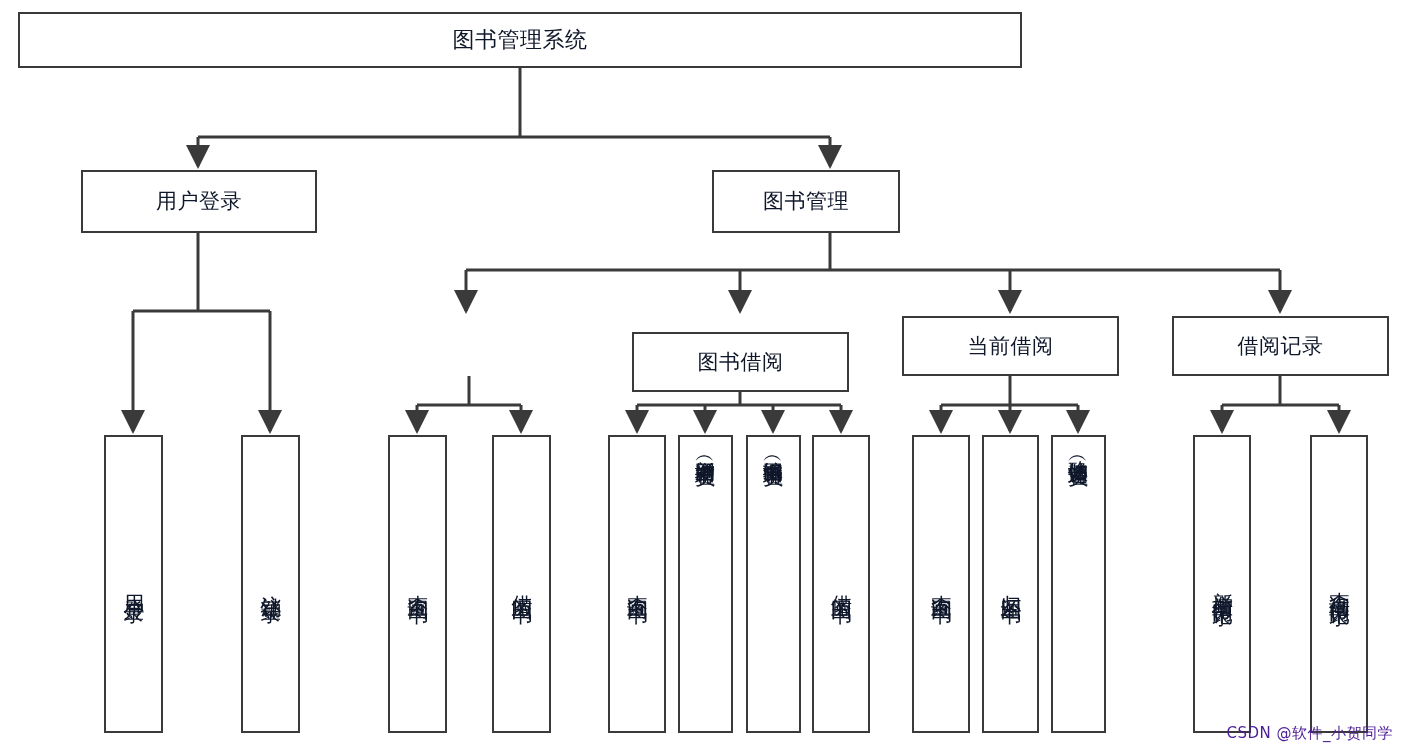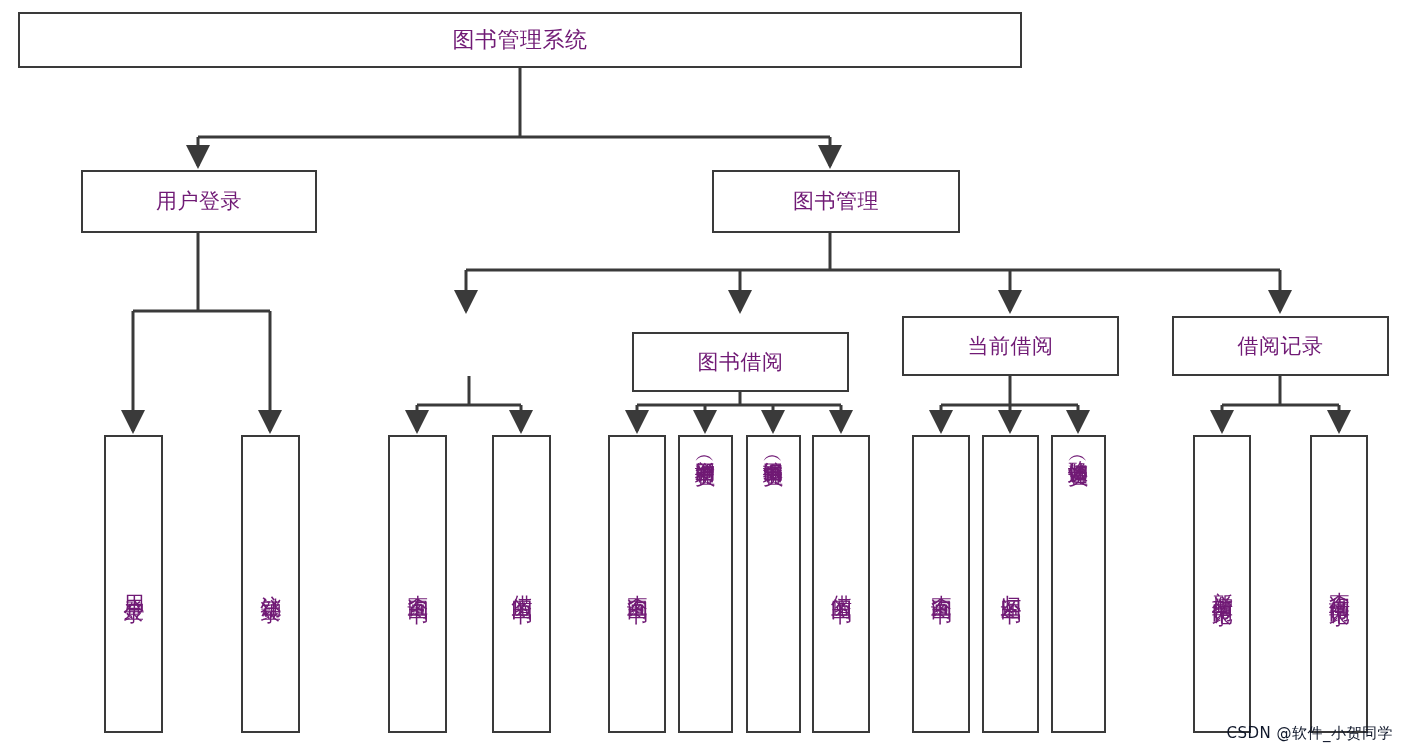--- a/index.html
+++ b/index.html
@@ -30,21 +30,21 @@
     position: absolute;
     box-sizing: border-box;
     background: #ffffff;
     border: 2px solid #3a3a3a;
     display: flex;
     align-items: center;
     justify-content: center;
     overflow: hidden;
   }
   .node-label {
-    color: #701a75;
+    color: #0f172a;
     text-align: center;
     line-height: 1.18;
     white-space: pre;
   }
   .node.horizontal .node-label {
     writing-mode: horizontal-tb;
     font-size: 21px;
     letter-spacing: 0.5px;
   }
   .node.root .node-label {
@@ -67,21 +67,21 @@
   }
   .node.vertical.centered {
     align-items: center;
     padding-top: 0;
   }
   #watermark {
     position: absolute;
     right: 12px;
     bottom: 4px;
     font-size: 15px;
-    color: #0f172a;
+    color: #4c1d95;
     letter-spacing: 0.5px;
     white-space: nowrap;
     pointer-events: none;
   }
 </style>
 </head>
 <body>
 
 <div id="diagram-root">
 
@@ -136,21 +136,21 @@
   </svg>
 
   <div class="node horizontal root" style="left:18px; top:12px; width:1004px; height:56px;">
     <span class="node-label">图书管理系统</span>
   </div>
 
   <div class="node horizontal" style="left:81px; top:170px; width:236px; height:63px;">
     <span class="node-label">用户登录</span>
   </div>
 
-  <div class="node horizontal" style="left:712px; top:170px; width:248px; height:63px;">
+  <div class="node horizontal" style="left:712px; top:170px; width:188px; height:63px;">
     <span class="node-label">图书管理</span>
   </div>
 
 
   <div class="node horizontal" style="left:632px; top:332px; width:217px; height:60px;">
     <span class="node-label">图书借阅</span>
   </div>
 
   <div class="node horizontal" style="left:902px; top:316px; width:217px; height:60px;">
     <span class="node-label">当前借阅</span>

